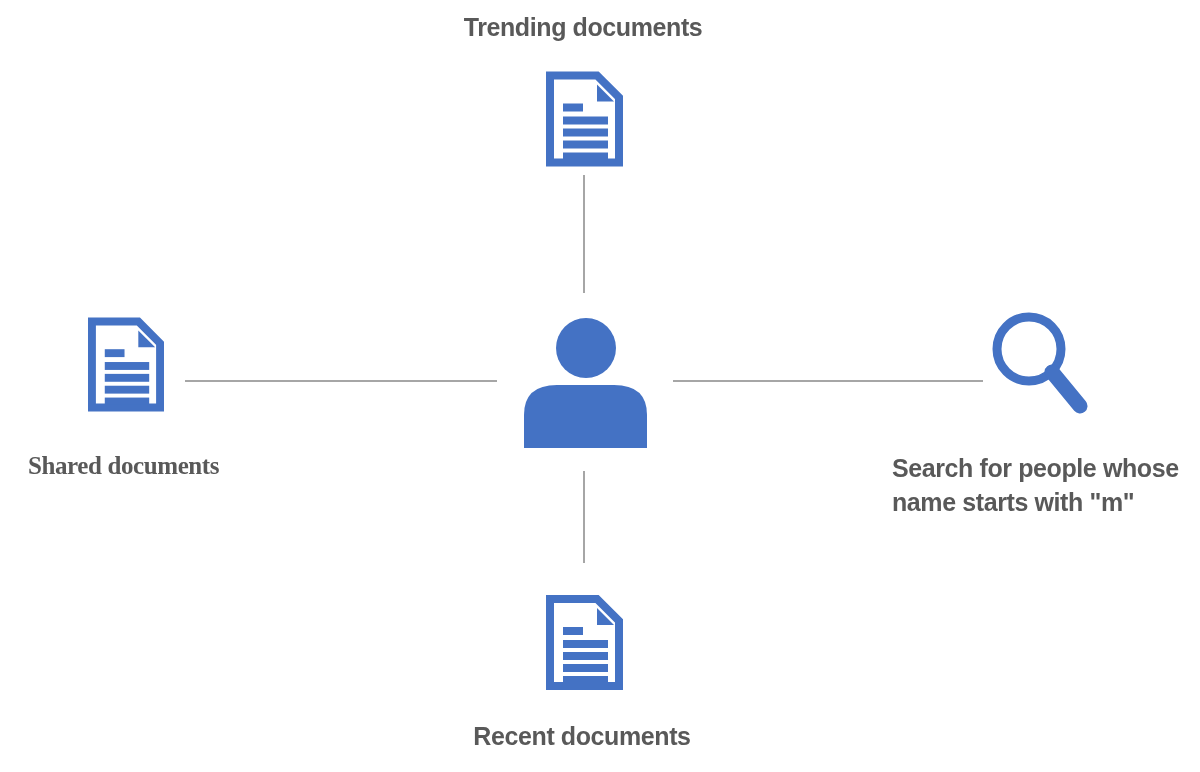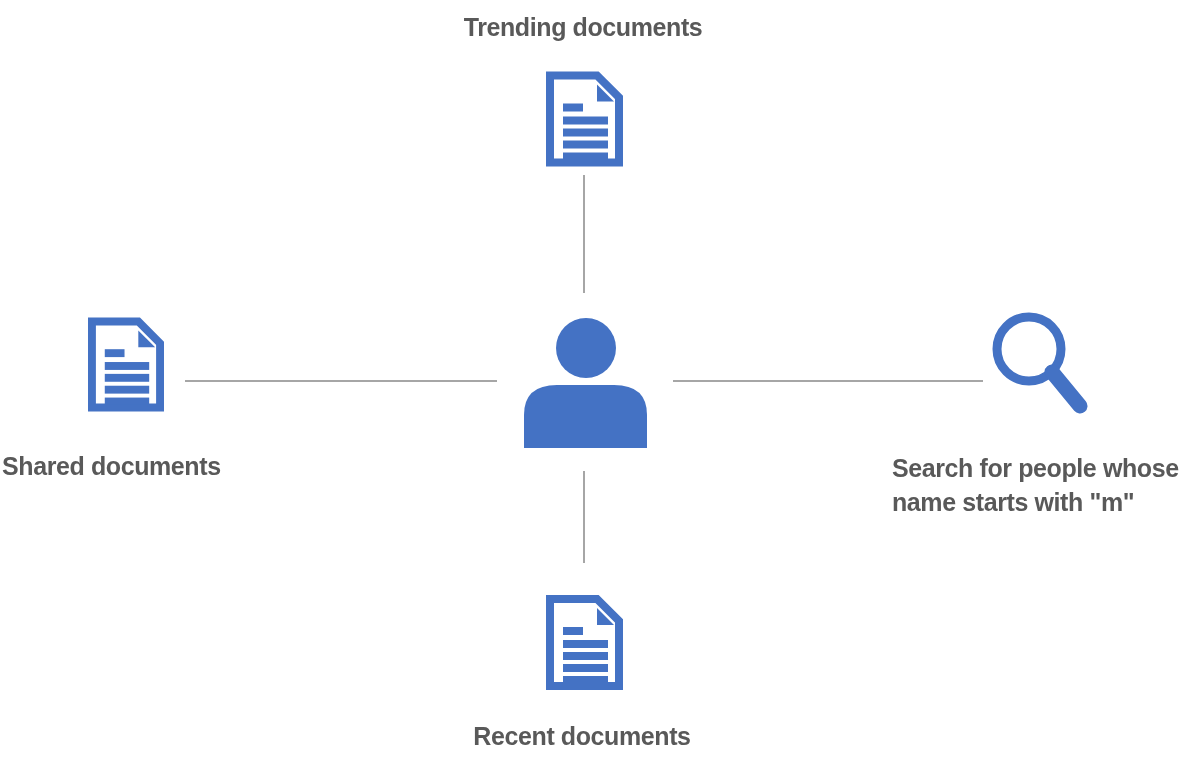--- a/index.html
+++ b/index.html
@@ -44,21 +44,21 @@
     white-space: normal;
     width: 312px;
     line-height: 34px;
   }
   
   .label-top      { left: 383px; top: 12px; }
   .icon-doc-top   { left: 546px; top: 71px; }
   .connector-top  { left: 583px; top: 175px; width: 2px; height: 118px; }
   .icon-doc-left  { left: 88px;  top: 316px; }
   .connector-left { left: 185px; top: 380px; width: 312px; height: 2px; }
-  .label-left     { left: 2px;  top: 451px; }
+  .label-left     { left: 28px;  top: 451px; font-family: Liberation Serif, serif; }
   .icon-person    { left: 523px; top: 317px; }
   .connector-right{ left: 673px; top: 380px; width: 310px; height: 2px; }
   .icon-search    { left: 992px; top: 312px; }
   .label-right    { left: 892px; top: 451px; }
   .connector-bottom{ left: 583px; top: 471px; width: 2px; height: 92px; }
   .icon-doc-bottom{ left: 546px; top: 594px; }
   .label-bottom   { left: 382px; top: 721px; }
 </style>
 </head>
 <body>

